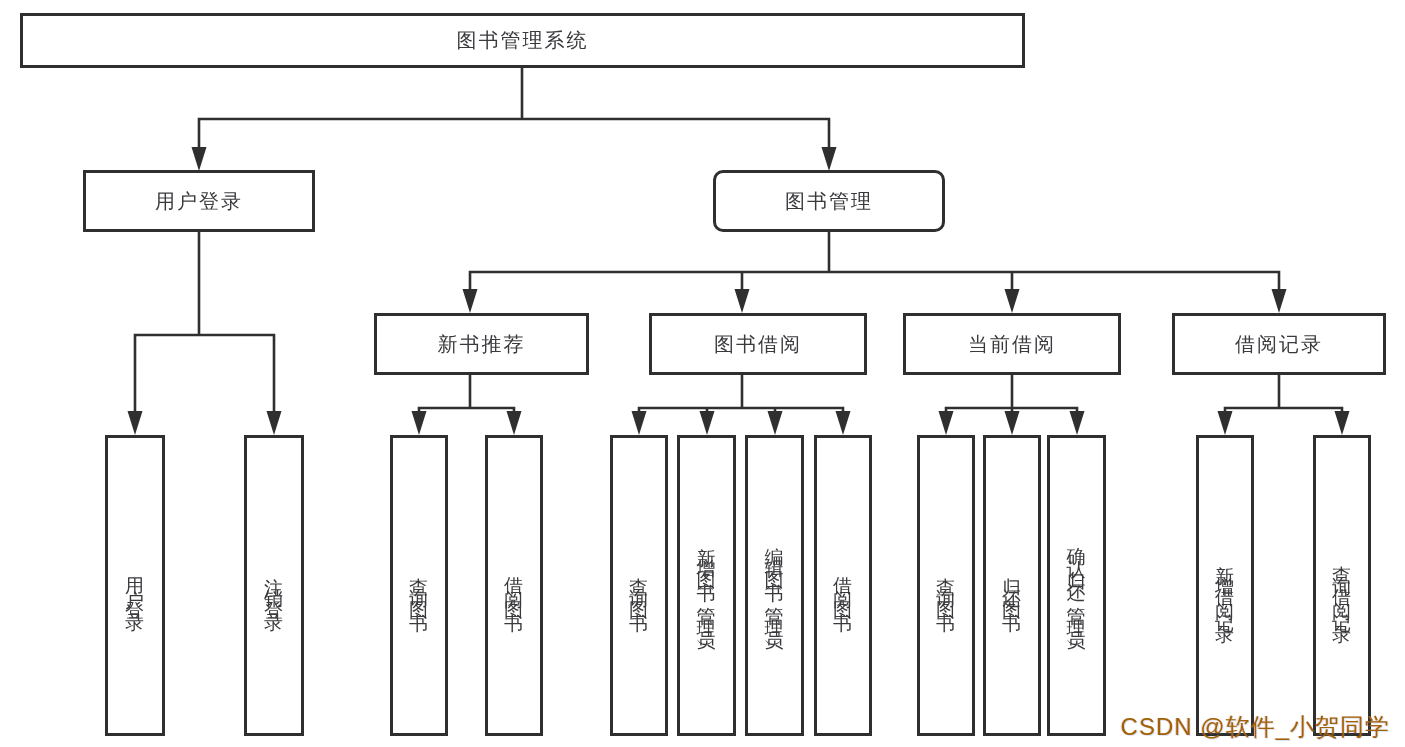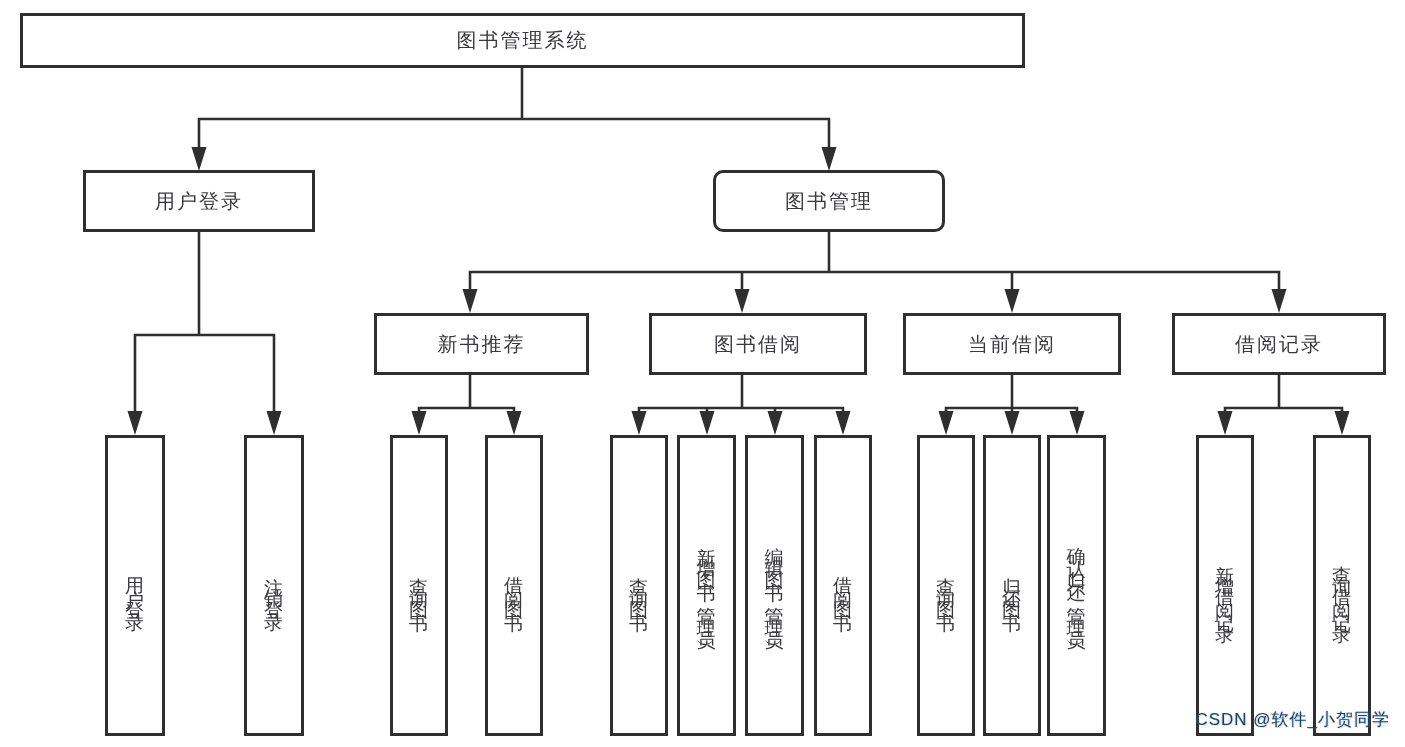--- a/index.html
+++ b/index.html
@@ -57,23 +57,23 @@
   .lf-c3 { left:745px;  width:59px; }
   .lf-c4 { left:814px;  width:58px; }
   .lf-d1 { left:917px;  width:58px; }
   .lf-d2 { left:983px;  width:58px; }
   .lf-d3 { left:1047px; width:59px; }
   .lf-e1 { left:1196px; width:58px; }
   .lf-e2 { left:1313px; width:58px; }
 
   .watermark {
     position:absolute;
-    right:15px; bottom:16px;
-    font-size:17px;
-    color:#0c4a6e;
+    right:15px; bottom:4px;
+    font-size:24px;
+    color:#a16207;
     letter-spacing:1px;
     text-shadow:-1px 0 rgba(205,92,92,0.28), 1px 1px rgba(100,130,200,0.22);
     white-space:nowrap;
   }
 </style>
 </head>
 <body>
 
 <div id="canvas">
 

